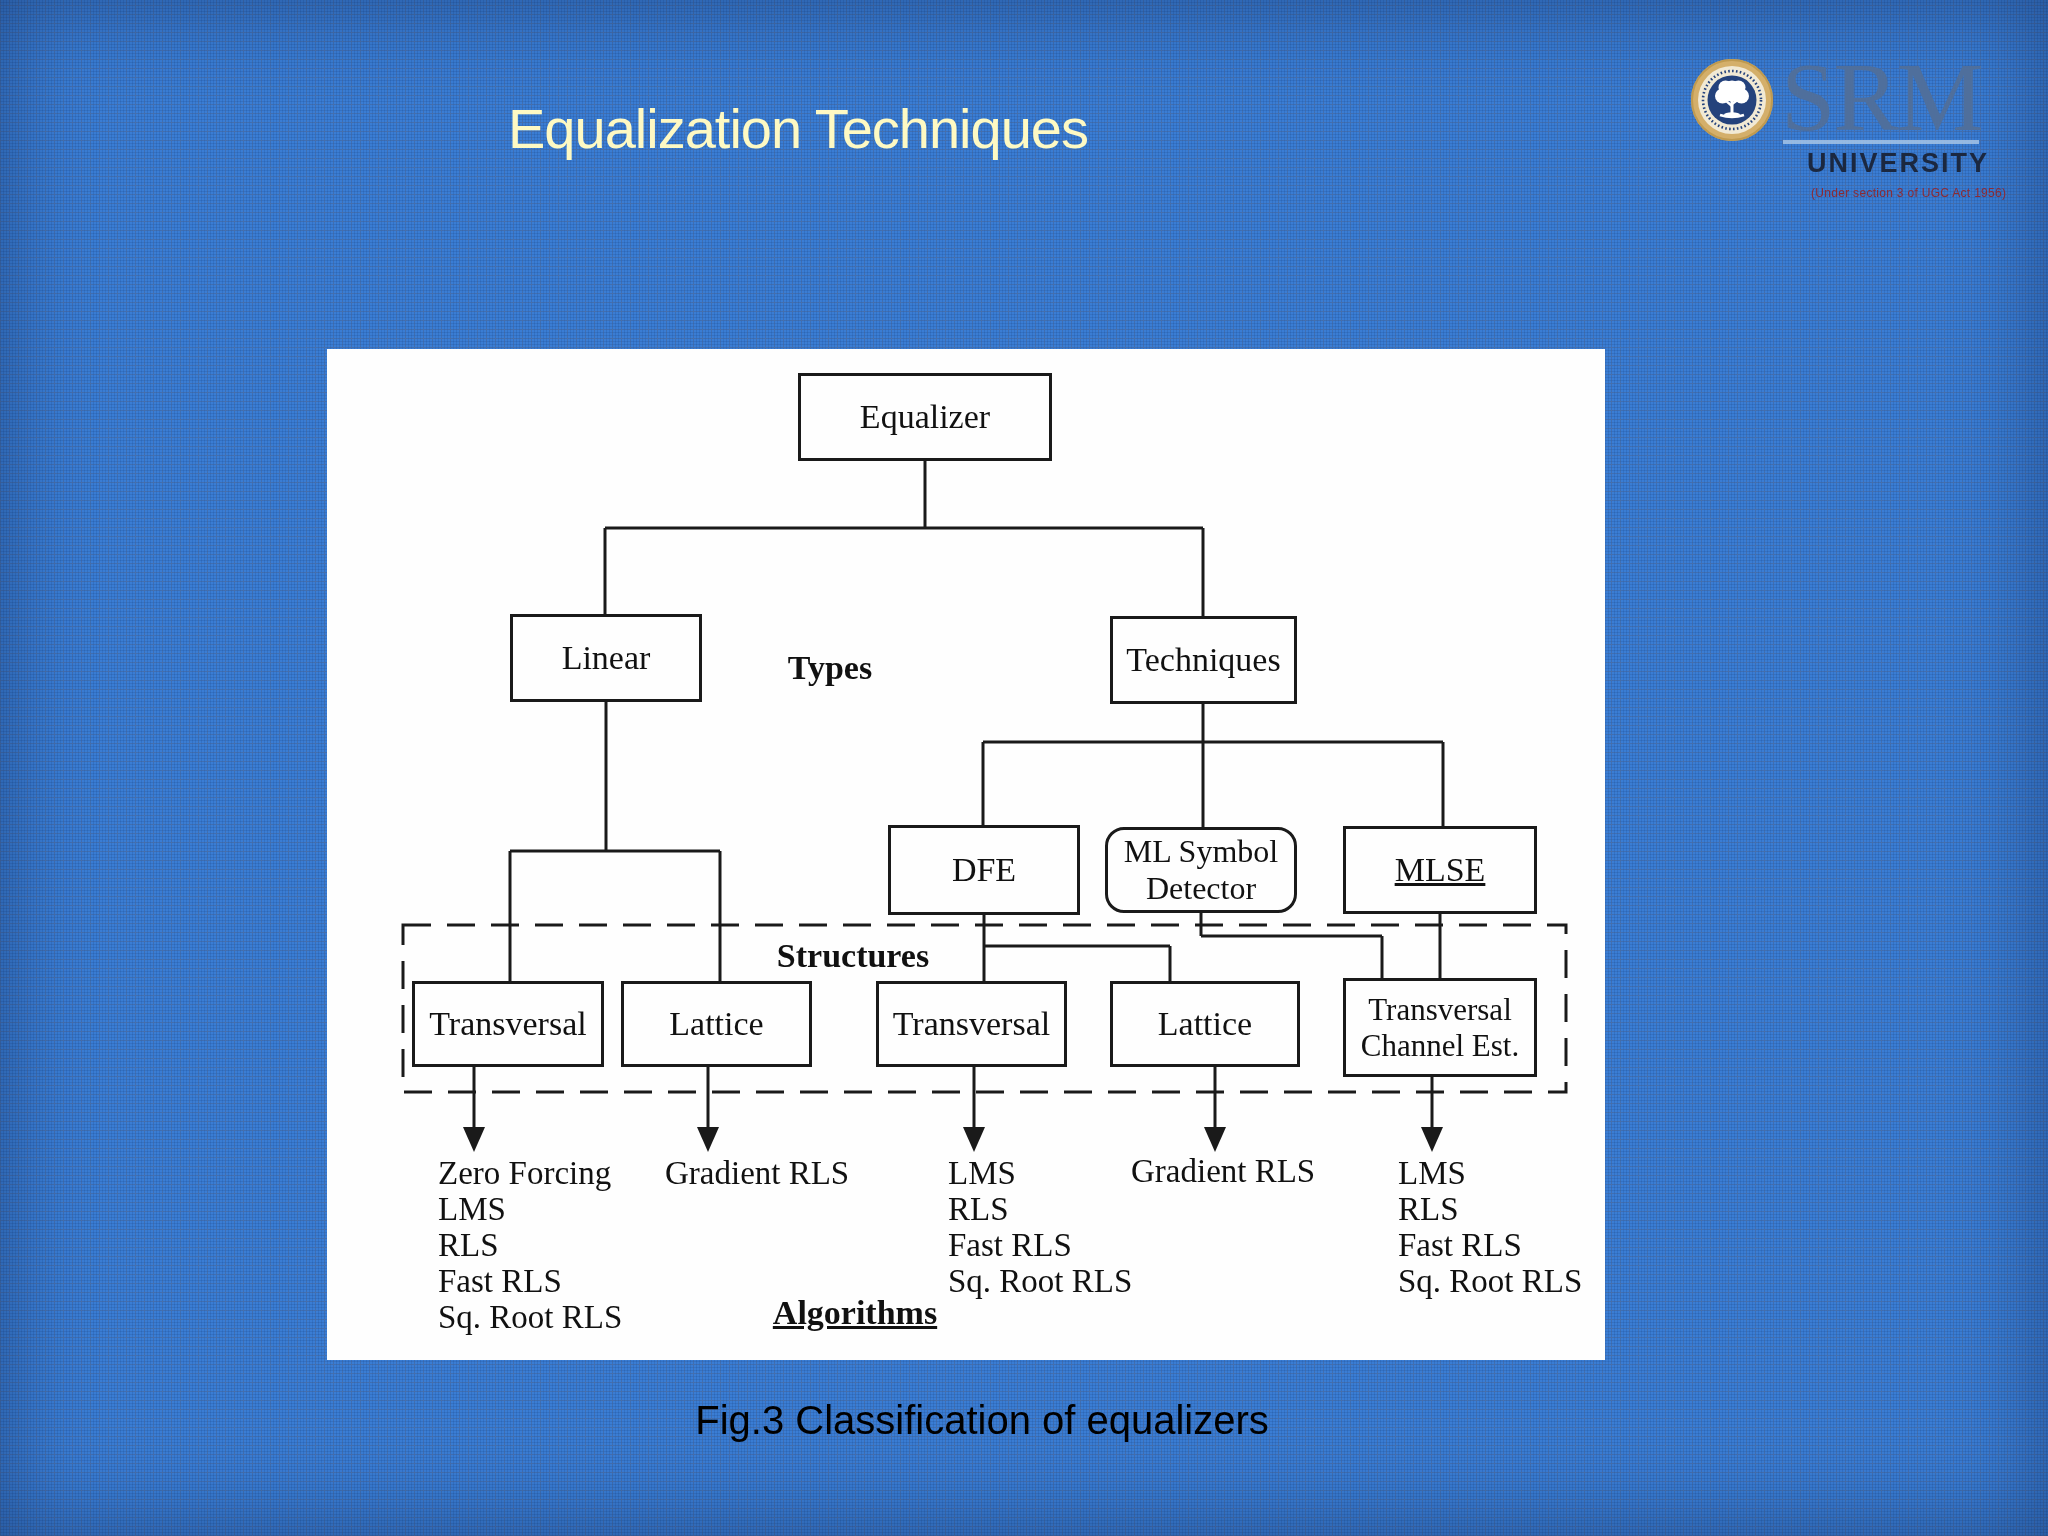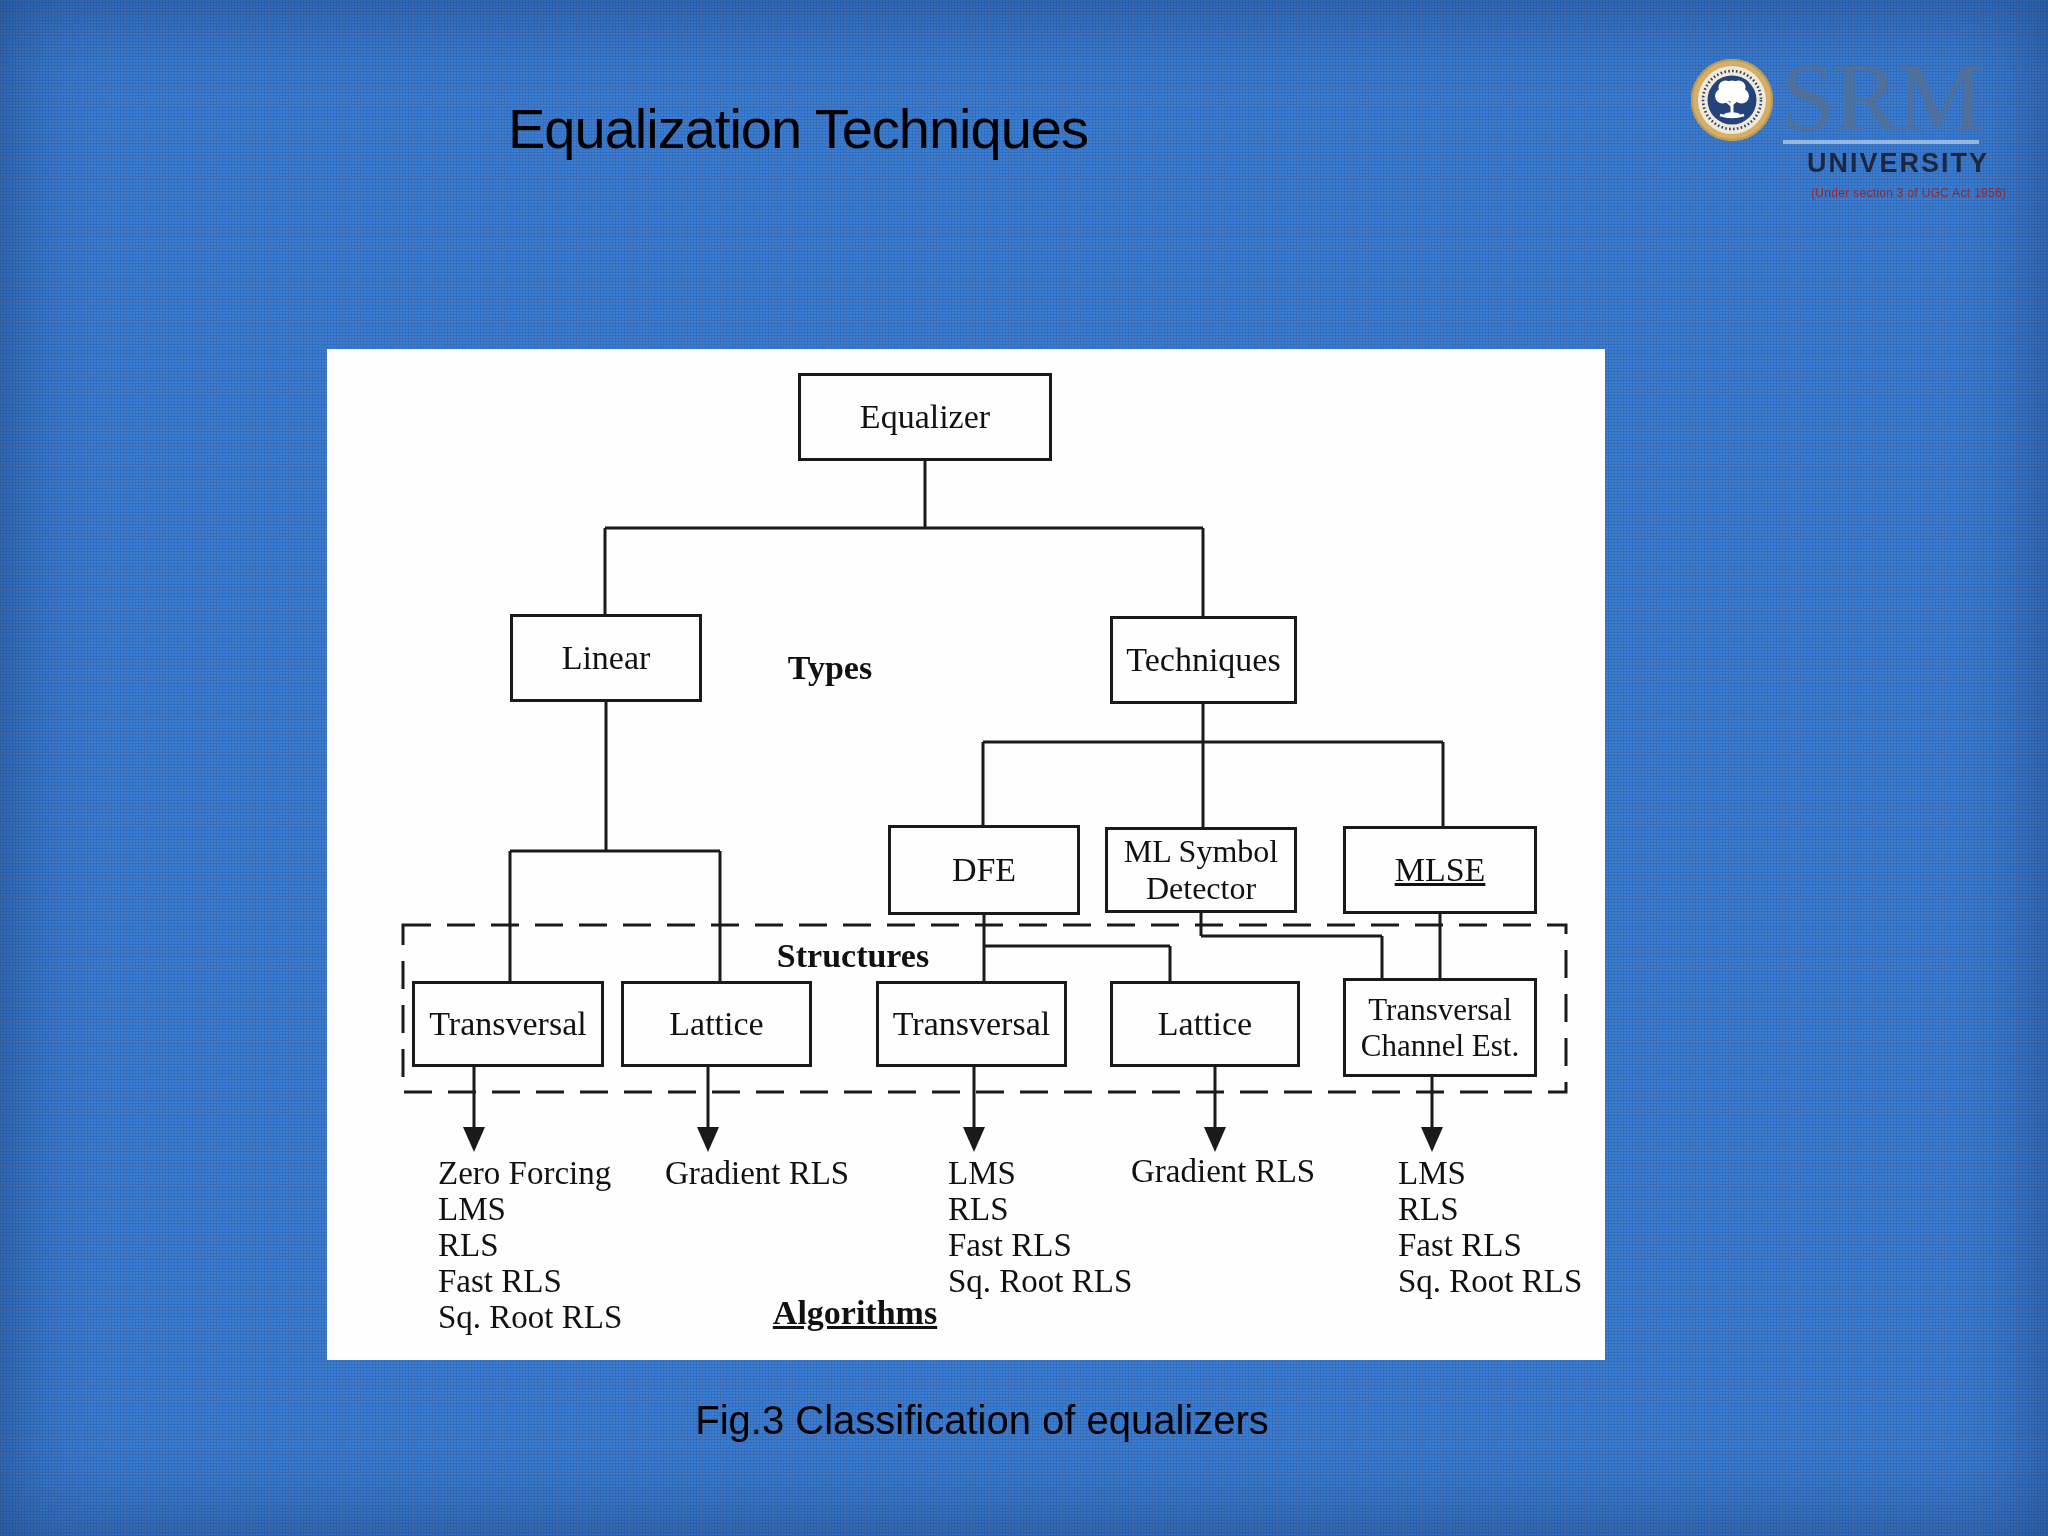--- a/index.html
+++ b/index.html
@@ -12,21 +12,21 @@
       repeating-linear-gradient(0deg, rgba(16,50,110,0.30) 0 1px, transparent 1px 9px),
       repeating-linear-gradient(90deg, rgba(16,50,110,0.30) 0 1px, transparent 1px 9px),
       repeating-linear-gradient(0deg, rgba(14,44,96,0.14) 0 1px, transparent 1px 3px),
       repeating-linear-gradient(90deg, rgba(14,44,96,0.14) 0 1px, transparent 1px 3px);
     font-family:"Liberation Sans", sans-serif;
   }
   .vignette{position:absolute;inset:0;pointer-events:none;
     box-shadow:inset 0 0 90px rgba(10,30,70,.45);}
   .slide-title{
     position:absolute;left:798px;top:96px;transform:translateX(-50%);
-    color:#000000;font-size:56px;letter-spacing:-1px;white-space:nowrap;font-weight:400;
+    color:#fef9c3;font-size:56px;letter-spacing:-1px;white-space:nowrap;font-weight:400;
   }
   
   .logo{position:absolute;left:1685px;top:40px;width:340px;height:180px;}
   .emblem{position:absolute;left:5px;top:18px;width:84px;height:84px;}
   .srm-acronym{position:absolute;left:96px;top:8px;font-family:"Liberation Serif",serif;
     font-size:98px;line-height:1;letter-spacing:-2px;color:#4f6f9c;font-weight:400;}
   .srm-bar{position:absolute;left:98px;top:100px;width:196px;height:4px;background:#a6c4e6;opacity:.85;}
   .srm-univ{position:absolute;left:122px;top:108px;font-size:27px;font-weight:700;
     letter-spacing:2px;color:#1b2840;}
   .srm-tagline{position:absolute;left:126px;top:146px;font-size:12px;color:#8c2a33;letter-spacing:.3px;}
@@ -49,21 +49,21 @@
   }
   .caption{
     position:absolute;left:982px;top:1398px;transform:translateX(-50%);
     color:#000000;font-size:40px;white-space:nowrap;font-weight:400;
   }
   
   .n-equalizer{left:471px;top:24px;width:254px;height:88px;}
   .n-linear{left:183px;top:265px;width:192px;height:88px;}
   .n-nonlinear{left:783px;top:267px;width:187px;height:88px;}
   .n-dfe{left:561px;top:476px;width:192px;height:90px;}
-  .n-mlsym{left:778px;top:478px;width:192px;height:86px;font-size:32px;}
+  .n-mlsym{left:778px;top:478px;width:192px;height:86px;font-size:32px;border-radius:19px;}
   .n-mlse{left:1016px;top:477px;width:194px;height:88px;text-decoration:underline;}
   .n-t1{left:85px;top:632px;width:192px;height:86px;}
   .n-l1{left:294px;top:632px;width:191px;height:86px;}
   .n-t2{left:549px;top:632px;width:191px;height:86px;}
   .n-l2{left:783px;top:632px;width:190px;height:86px;}
   .n-tce{left:1016px;top:629px;width:194px;height:99px;font-size:31px;}
   .lb-types{left:503px;top:300px;}
   .lb-structures{left:526px;top:588px;}
   .lb-algorithms{left:528px;top:945px;text-decoration:underline;}
   .al-1{left:111px;top:806px;}

